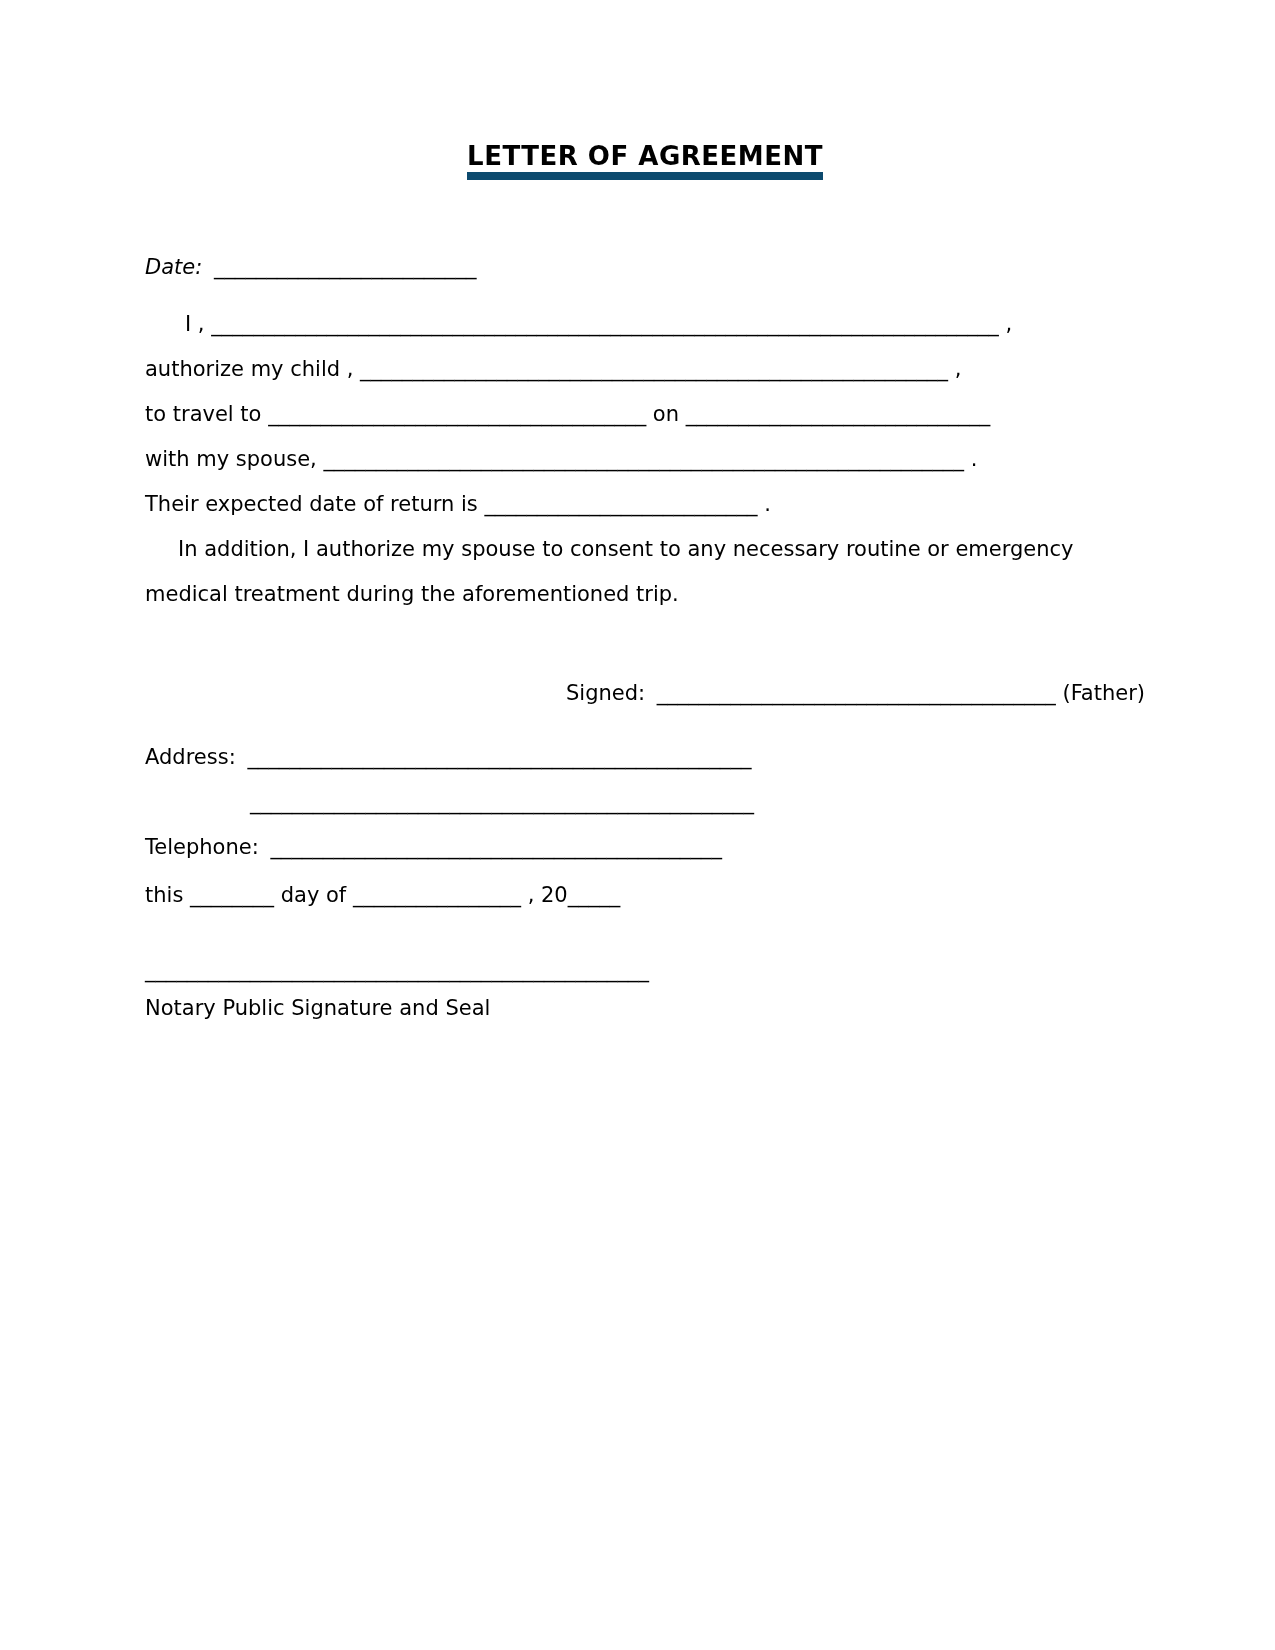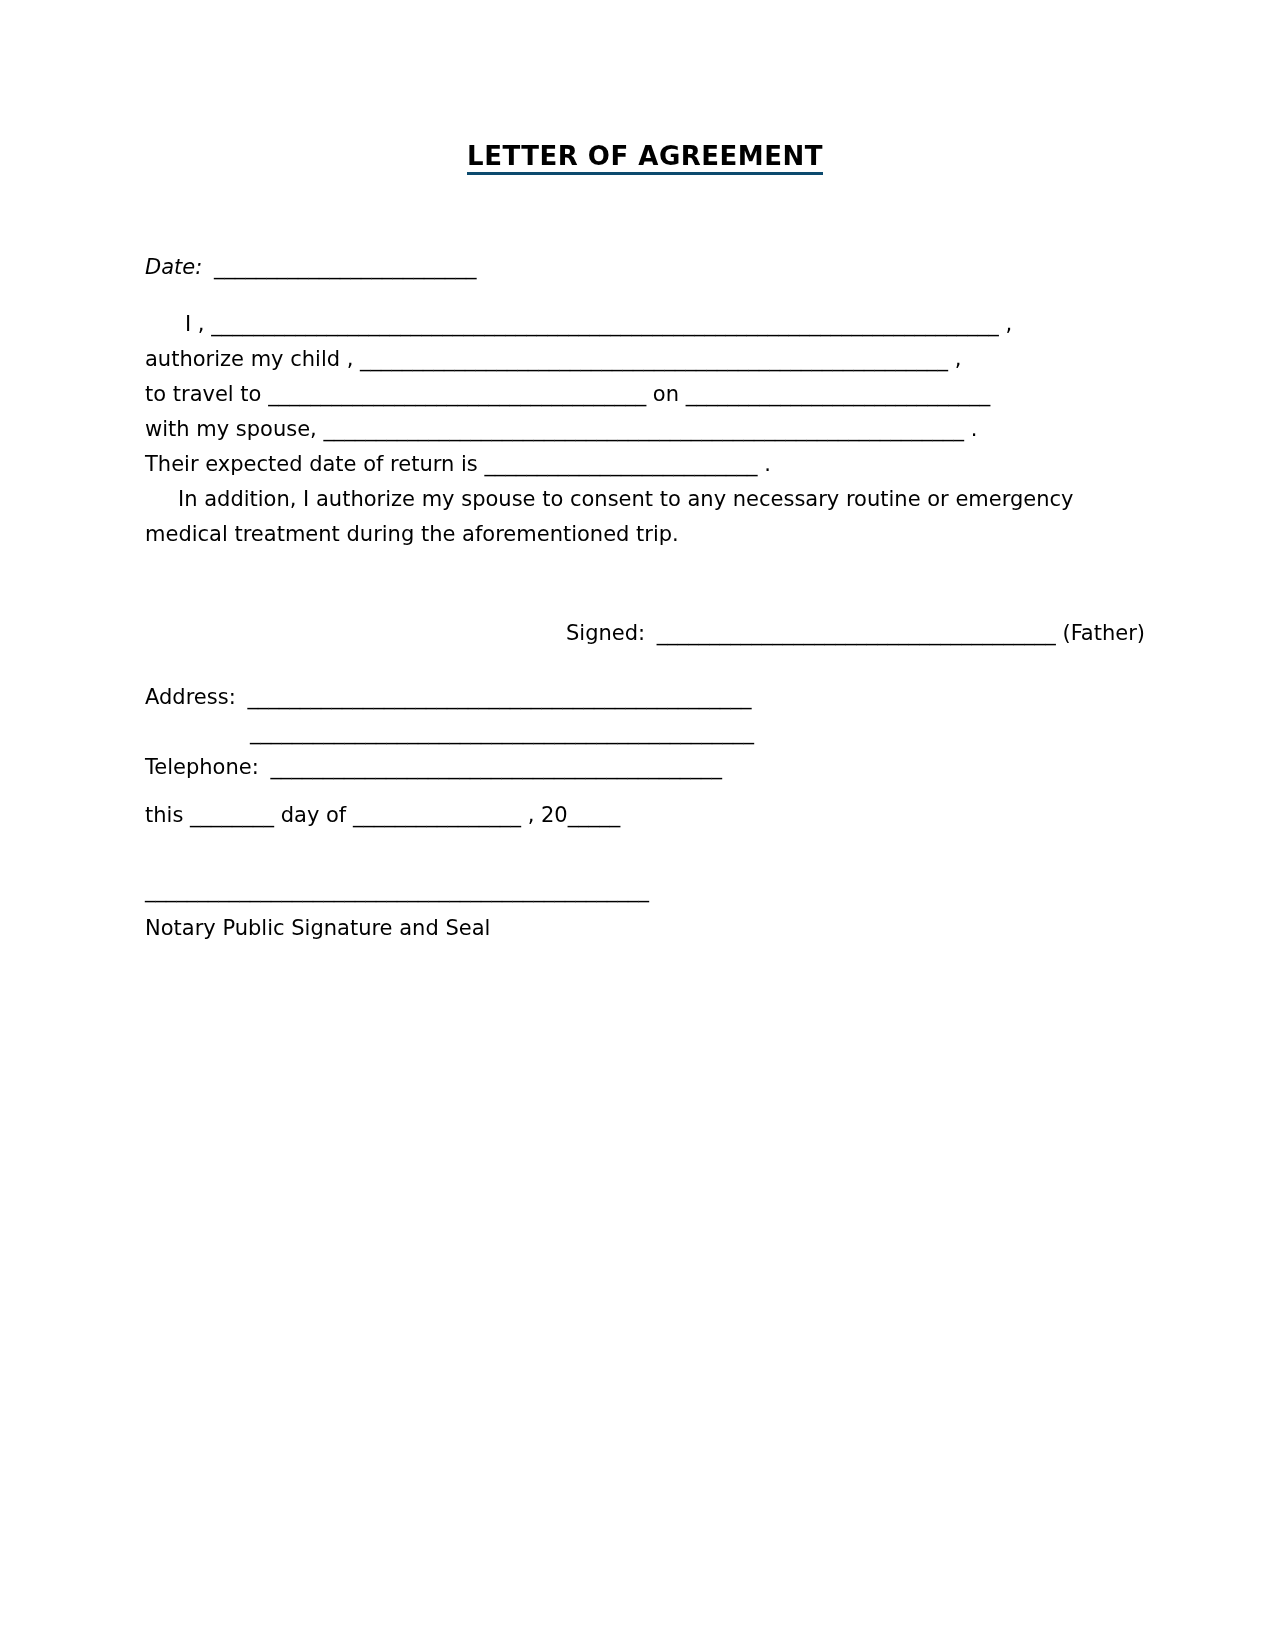--- a/index.html
+++ b/index.html
@@ -21,25 +21,25 @@
     padding: 141px 130px 0 145px;
   }
   .title {
     margin: 0;
     text-align: center;
     font-size: 26px;
     font-weight: 700;
     letter-spacing: 0.5px;
   }
   .title .underline {
-    border-bottom: 3px solid #0c4a6e;
+    border-bottom: 8px solid #0c4a6e;
     padding-bottom: 1px;
   }
   .line {
-    margin-top: 8px;
+    margin-top: 18px;
     line-height: 27px;
     white-space: nowrap;
   }
   .blank { letter-spacing: 0; }
   .gap { margin-left: 5px; }
 
   .l-date       { margin-top: 83px; font-style: italic; }
   .l-intro      { margin-top: 30px; padding-left: 40px; }
   .l-addition1  { padding-left: 33px; }
   .l-signed     { margin-top: 72px; text-align: right; }

